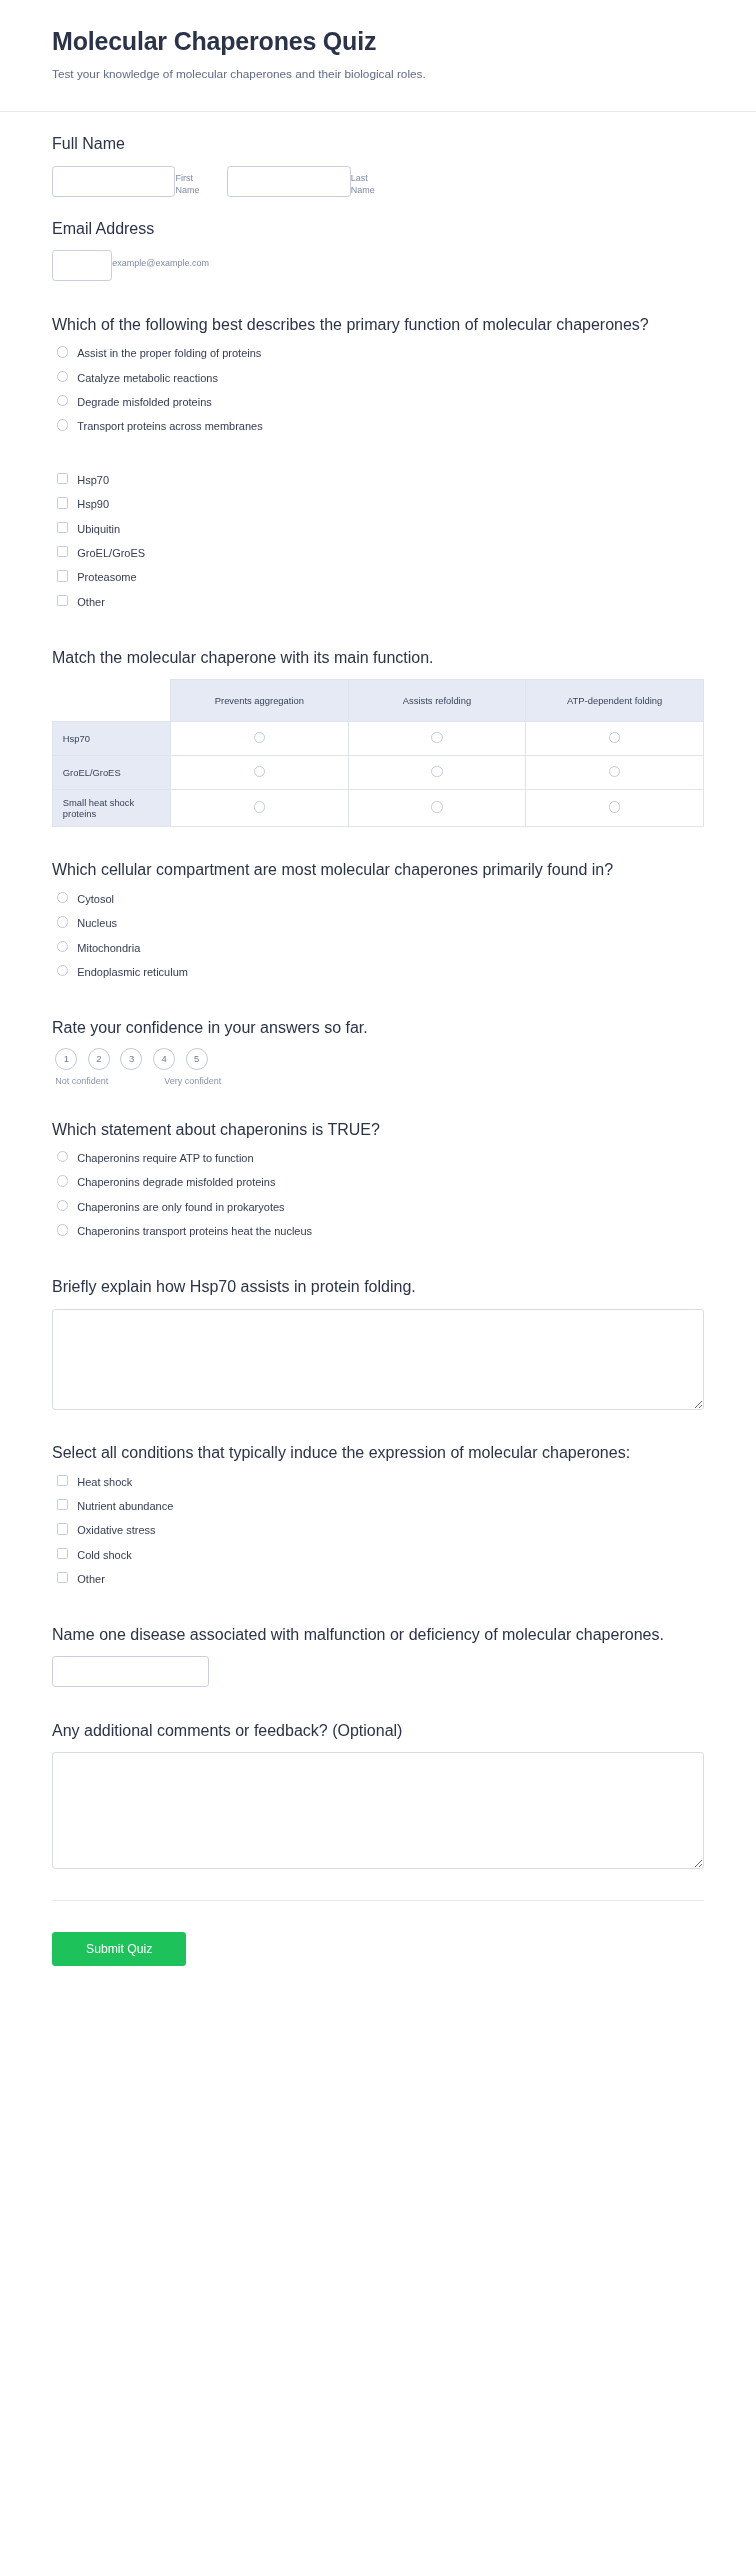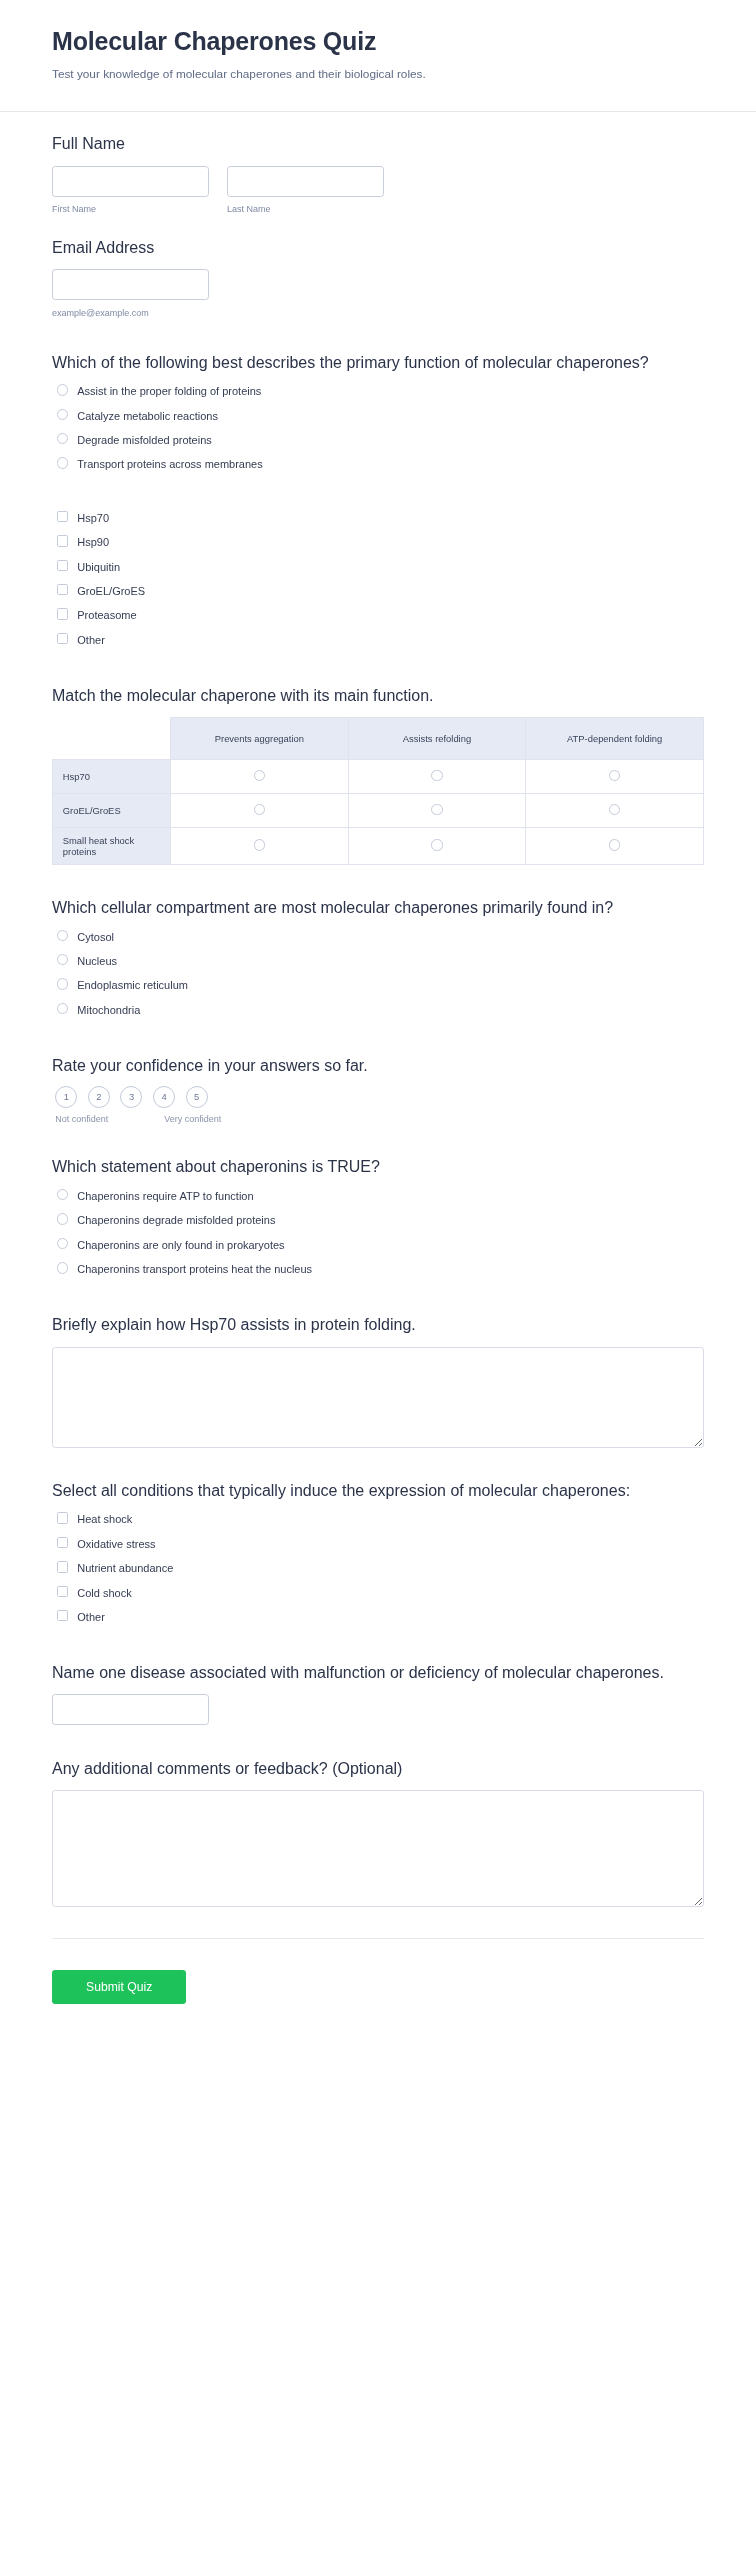--- a/index.html
+++ b/index.html
@@ -60,21 +60,21 @@
   }
   .q-label.tight { margin-bottom: 8.1px; }
 
   
   .input-row {
     display: flex;
     gap: 18px;
   }
   .input-col {
     display: flex;
-    flex-direction: column;
+    flex-direction: row;
     justify-content: flex-end;
   }
   .input-col.half { width: 157px; }
   .text-input {
     height: 31px;
     border: 0.8px solid #c9cedd;
     border-radius: 3.3px;
     background: #ffffff;
     outline: none;
     font-family: "Liberation Sans", sans-serif;
@@ -380,25 +380,25 @@
         <div class="opt-row">
           <span class="radio-mark"></span>
           <span class="opt-text">Cytosol</span>
         </div>
         <div class="opt-row">
           <span class="radio-mark"></span>
           <span class="opt-text">Nucleus</span>
         </div>
         <div class="opt-row">
           <span class="radio-mark"></span>
+          <span class="opt-text">Mitochondria</span>
+        </div>
+        <div class="opt-row">
+          <span class="radio-mark"></span>
           <span class="opt-text">Endoplasmic reticulum</span>
-        </div>
-        <div class="opt-row">
-          <span class="radio-mark"></span>
-          <span class="opt-text">Mitochondria</span>
         </div>
       </div>
     </div>
 
     <div class="spacer-lg"></div>
 
     <div class="field-block">
       <label class="q-label tight">Rate your confidence in your answers so far.</label>
       <div class="rating-row">
         <div class="rating-circle">1</div>
@@ -448,25 +448,25 @@
 
     <div class="field-block">
       <label class="q-label">Select all conditions that typically induce the expression of molecular chaperones:</label>
       <div class="opt-list">
         <div class="opt-row">
           <span class="check-mark"></span>
           <span class="opt-text">Heat shock</span>
         </div>
         <div class="opt-row">
           <span class="check-mark"></span>
+          <span class="opt-text">Nutrient abundance</span>
+        </div>
+        <div class="opt-row">
+          <span class="check-mark"></span>
           <span class="opt-text">Oxidative stress</span>
-        </div>
-        <div class="opt-row">
-          <span class="check-mark"></span>
-          <span class="opt-text">Nutrient abundance</span>
         </div>
         <div class="opt-row">
           <span class="check-mark"></span>
           <span class="opt-text">Cold shock</span>
         </div>
         <div class="opt-row">
           <span class="check-mark"></span>
           <span class="opt-text">Other</span>
         </div>
       </div>

